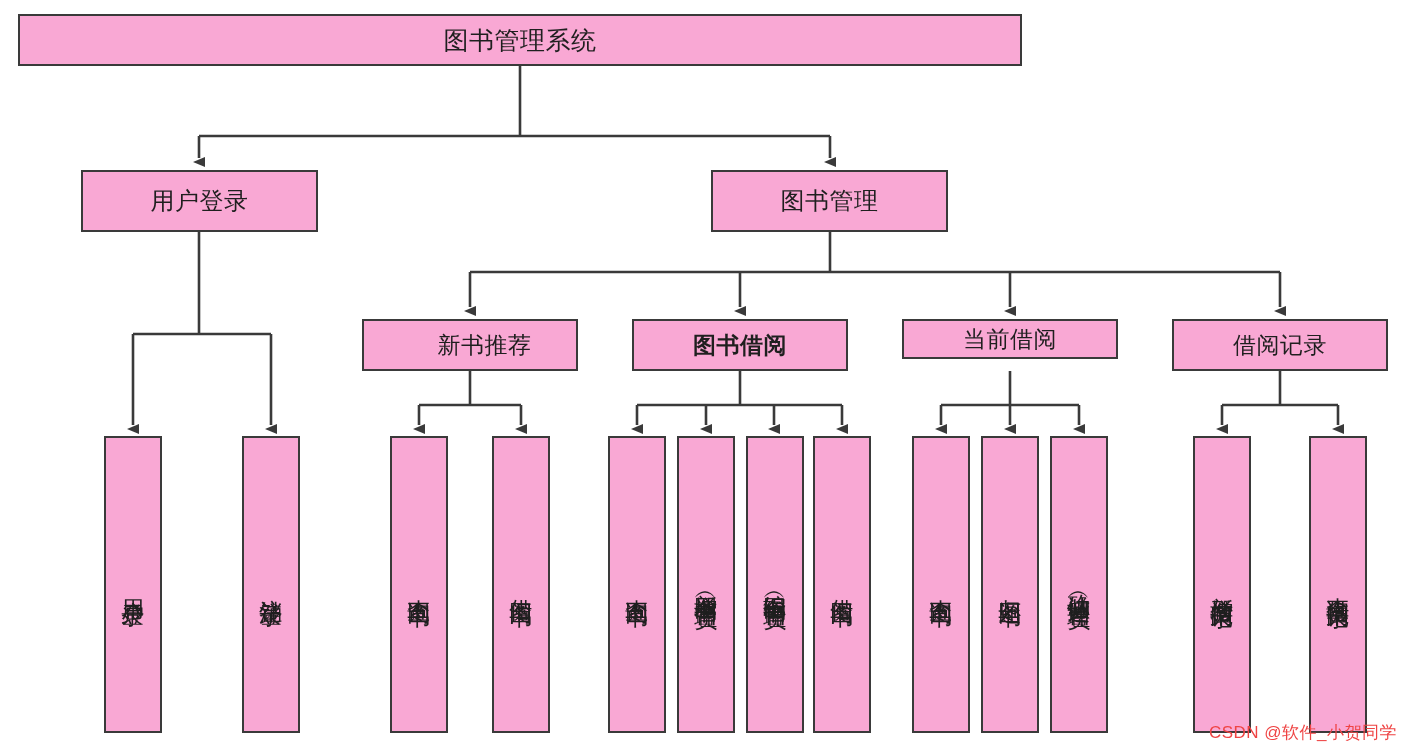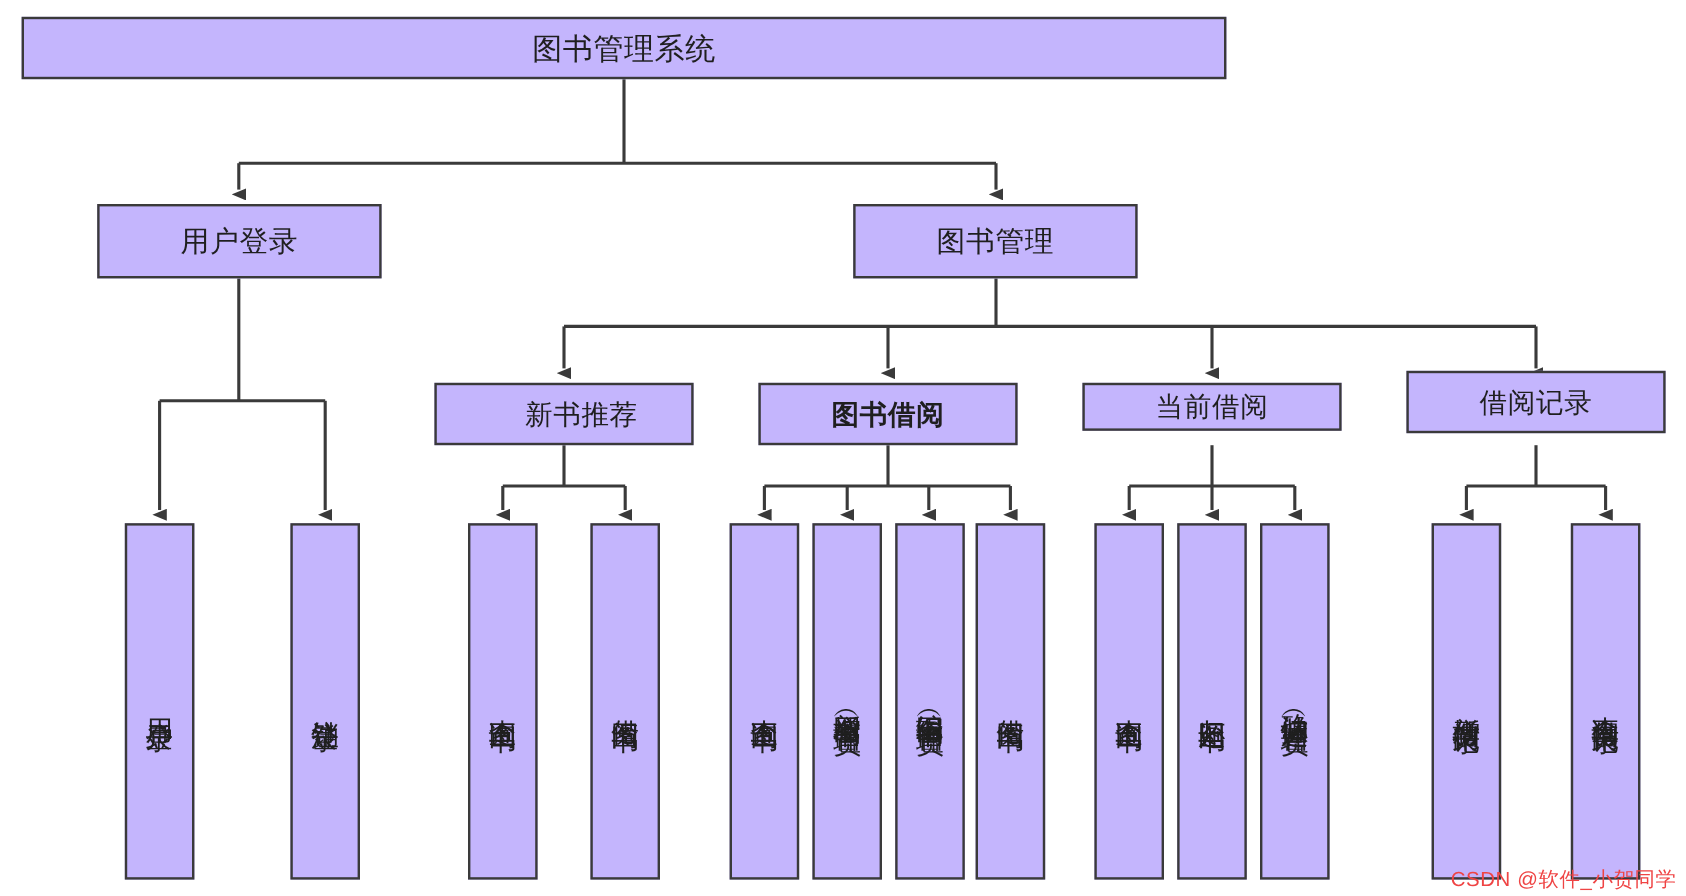--- a/index.html
+++ b/index.html
@@ -17,21 +17,21 @@
   }
   #wires{
     position:absolute;
     left:0;top:0;
     width:1405px;height:747px;
     pointer-events:none;
   }
   .node{
     position:absolute;
     box-sizing:border-box;
-    background:#c4b5fd;
+    background:#f9a8d4;
     border:2px solid #3a3a3a;
     display:flex;
     align-items:center;
     justify-content:center;
     z-index:3;
   }
   .node .lbl{
     display:block;
     white-space:nowrap;
     letter-spacing:0.5px;
@@ -143,21 +143,21 @@
 
   <div class="node lvl3" style="left:362px;top:319px;width:216px;height:52px;padding-left:29px;">
     <span class="lbl">新书推荐</span>
   </div>
   <div class="node lvl3" style="left:632px;top:319px;width:216px;height:52px;font-weight:bold;">
     <span class="lbl">图书借阅</span>
   </div>
   <div class="node lvl3" style="left:902px;top:319px;width:216px;height:40px;">
     <span class="lbl">当前借阅</span>
   </div>
-  <div class="node lvl3" style="left:1172px;top:309px;width:216px;height:52px;">
+  <div class="node lvl3" style="left:1172px;top:319px;width:216px;height:52px;">
     <span class="lbl">借阅记录</span>
   </div>
 
   <div class="node leaf" style="left:104px;top:436px;width:58px;height:297px;">
     <span class="lbl">用户登录</span>
   </div>
   <div class="node leaf" style="left:242px;top:436px;width:58px;height:297px;">
     <span class="lbl">注销登录</span>
   </div>
 

